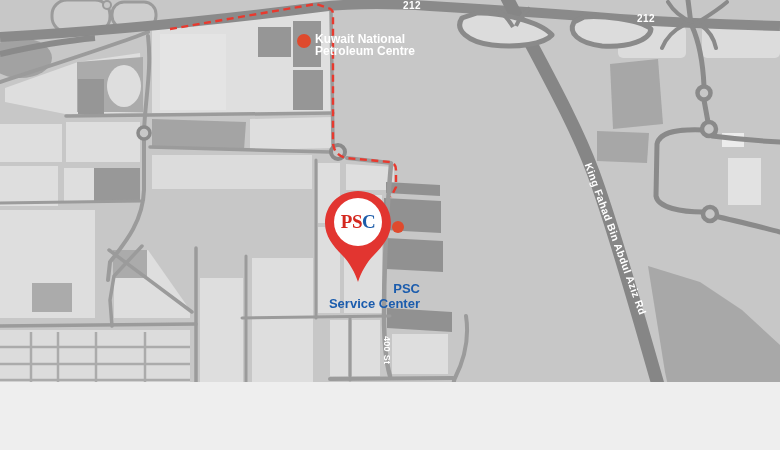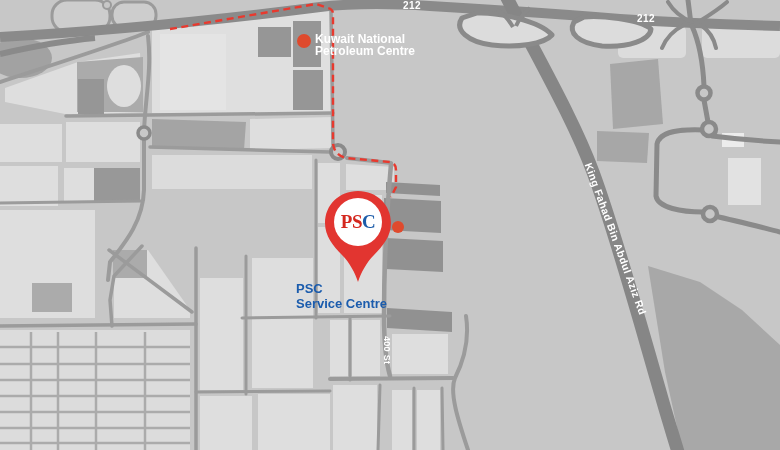--- a/index.html
+++ b/index.html
@@ -1,28 +1,28 @@
 <!DOCTYPE html>
 <html><head>
 <meta charset="utf-8">
 <style>
   html,body{margin:0;padding:0;background:#eee;}
-  #stage{position:relative;width:780px;height:450px;overflow:hidden;background:#c7c7c7;
+  #stage{position:relative;width:780px;height:382px;overflow:hidden;background:#c7c7c7;
          font-family:"Liberation Sans", sans-serif;}
   #stage svg{position:absolute;left:0;top:0;}
   .lbl{position:absolute;color:#fff;font-weight:bold;white-space:nowrap;
        -webkit-font-smoothing:antialiased;}
   .lbl-212{font-size:10px;letter-spacing:.5px;text-align:center;width:26px;}
   .lbl-knpc{font-size:12px;line-height:12px;}
   .lbl-alsayer{font-size:9px;line-height:11.5px;}
   .lbl-kingfahad{font-size:10.5px;letter-spacing:.4px;transform:rotate(70deg);
                  transform-origin:0 0;left:594px;top:161px;}
   .lbl-400{font-size:9px;letter-spacing:.3px;transform:rotate(90deg);
            transform-origin:0 0;left:392px;top:336px;}
-  .caption{position:absolute;left:296px;top:281px;width:124px;text-align:left;
+  .caption{position:absolute;left:296px;top:281px;width:124px;text-align:right;
            color:#1b5cad;font-weight:bold;font-size:13px;line-height:15px;}
   .pin{position:absolute;left:322px;top:189px;width:72px;height:96px;}
   .pin-circle{position:absolute;left:12px;top:9px;width:48px;height:48px;border-radius:50%;
               background:#fff;display:flex;align-items:center;justify-content:center;}
   .pin-circle span{font-family:"Liberation Serif", serif;font-weight:bold;font-size:19px;
                    letter-spacing:-0.5px;}
   .ltr-red{color:#d4281f;}
   .ltr-blue{color:#1c5ca9;}
 </style>
 </head>
@@ -178,16 +178,16 @@
     </svg>
     <div class="pin-circle">
       <span class="ltr-red">P</span>
       <span class="ltr-red">S</span>
       <span class="ltr-blue">C</span>
     </div>
   </div>
 
   <div class="caption">
     <div>PSC</div>
-    <div>Service Centre</div>
+    <div>Service Center</div>
   </div>
 
 </div>
 
 </body></html>

